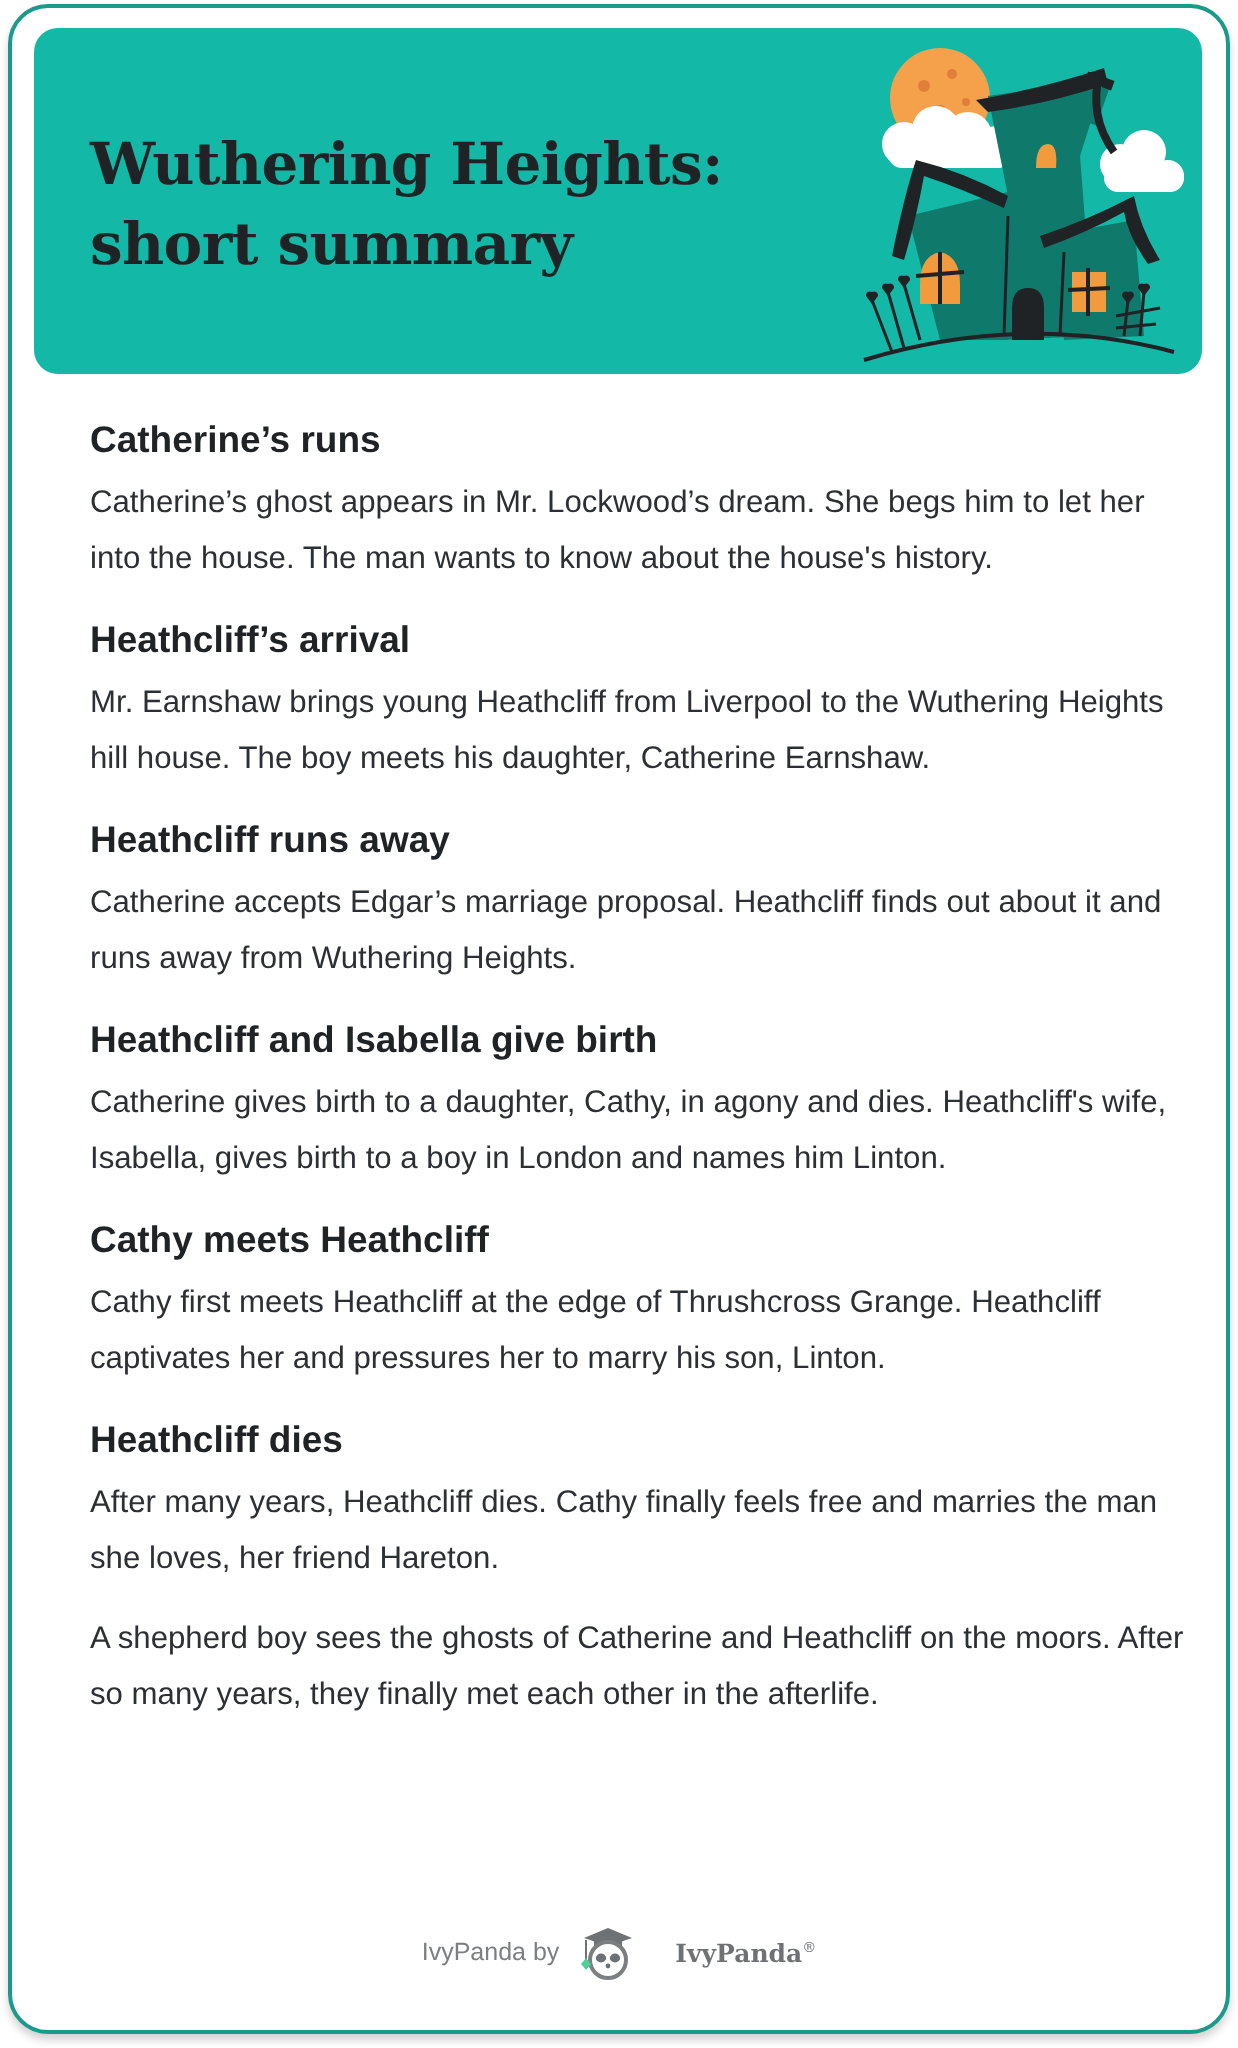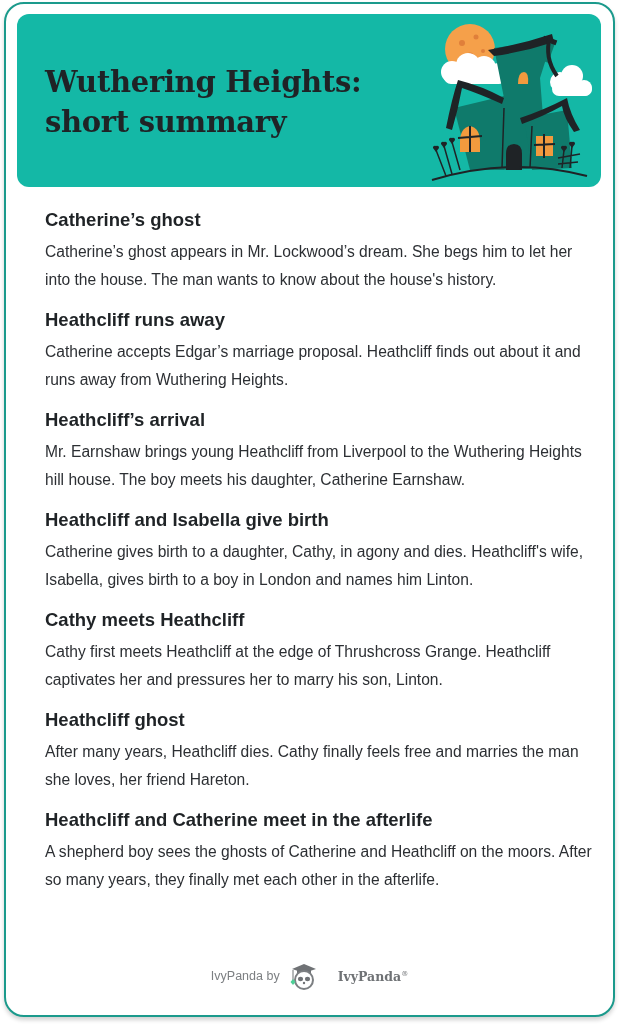--- a/index.html
+++ b/index.html
@@ -109,45 +109,44 @@
     </g>
     <g fill="#1f2326">
       <path d="M152 134 l-3 -4 a2 2 0 0 1 3 -2 a2 2 0 0 1 3 2 z"></path>
       <path d="M160 130 l-3 -4 a2 2 0 0 1 3 -2 a2 2 0 0 1 3 2 z"></path>
     </g>
   </svg>
 </div>
 
 <div class="sections">
   <div class="section">
-    <h2>Catherine’s ghost</h2>
+    <h2>Catherine’s runs</h2>
     <p>Catherine’s ghost appears in Mr. Lockwood’s dream. She begs him to let her into the house. The man wants to know about the house's history.</p>
+  </div>
+  <div class="section">
+    <h2>Heathcliff’s arrival</h2>
+    <p>Mr. Earnshaw brings young Heathcliff from Liverpool to the Wuthering Heights hill house. The boy meets his daughter, Catherine Earnshaw.</p>
   </div>
   <div class="section">
     <h2>Heathcliff runs away</h2>
     <p>Catherine accepts Edgar’s marriage proposal. Heathcliff finds out about it and runs away from Wuthering Heights.</p>
-  </div>
-  <div class="section">
-    <h2>Heathcliff’s arrival</h2>
-    <p>Mr. Earnshaw brings young Heathcliff from Liverpool to the Wuthering Heights hill house. The boy meets his daughter, Catherine Earnshaw.</p>
   </div>
   <div class="section">
     <h2>Heathcliff and Isabella give birth</h2>
     <p>Catherine gives birth to a daughter, Cathy, in agony and dies. Heathcliff's wife, Isabella, gives birth to a boy in London and names him Linton.</p>
   </div>
   <div class="section">
     <h2>Cathy meets Heathcliff</h2>
     <p>Cathy first meets Heathcliff at the edge of Thrushcross Grange. Heathcliff captivates her and pressures her to marry his son, Linton.</p>
   </div>
   <div class="section">
-    <h2>Heathcliff ghost</h2>
+    <h2>Heathcliff dies</h2>
     <p>After many years, Heathcliff dies. Cathy finally feels free and marries the man she loves, her friend Hareton.</p>
   </div>
   <div class="section">
-    <h2>Heathcliff and Catherine meet in the afterlife</h2>
     <p>A shepherd boy sees the ghosts of Catherine and Heathcliff on the moors. After so many years, they finally met each other in the afterlife.</p>
   </div>
 </div>
 
 <div class="footer">
   <span class="created">IvyPanda by</span>
   <svg width="30" height="28" viewBox="0 0 30 28" xmlns="http://www.w3.org/2000/svg">
     <path d="M3 7 L15 2 L27 7 L15 11 Z" fill="#6f7275"></path>
     <rect x="8" y="8" width="14" height="4" fill="#6f7275"></rect>
     <circle cx="15" cy="18" r="9" fill="#ffffff" stroke="#7c7f82" stroke-width="2"></circle>

